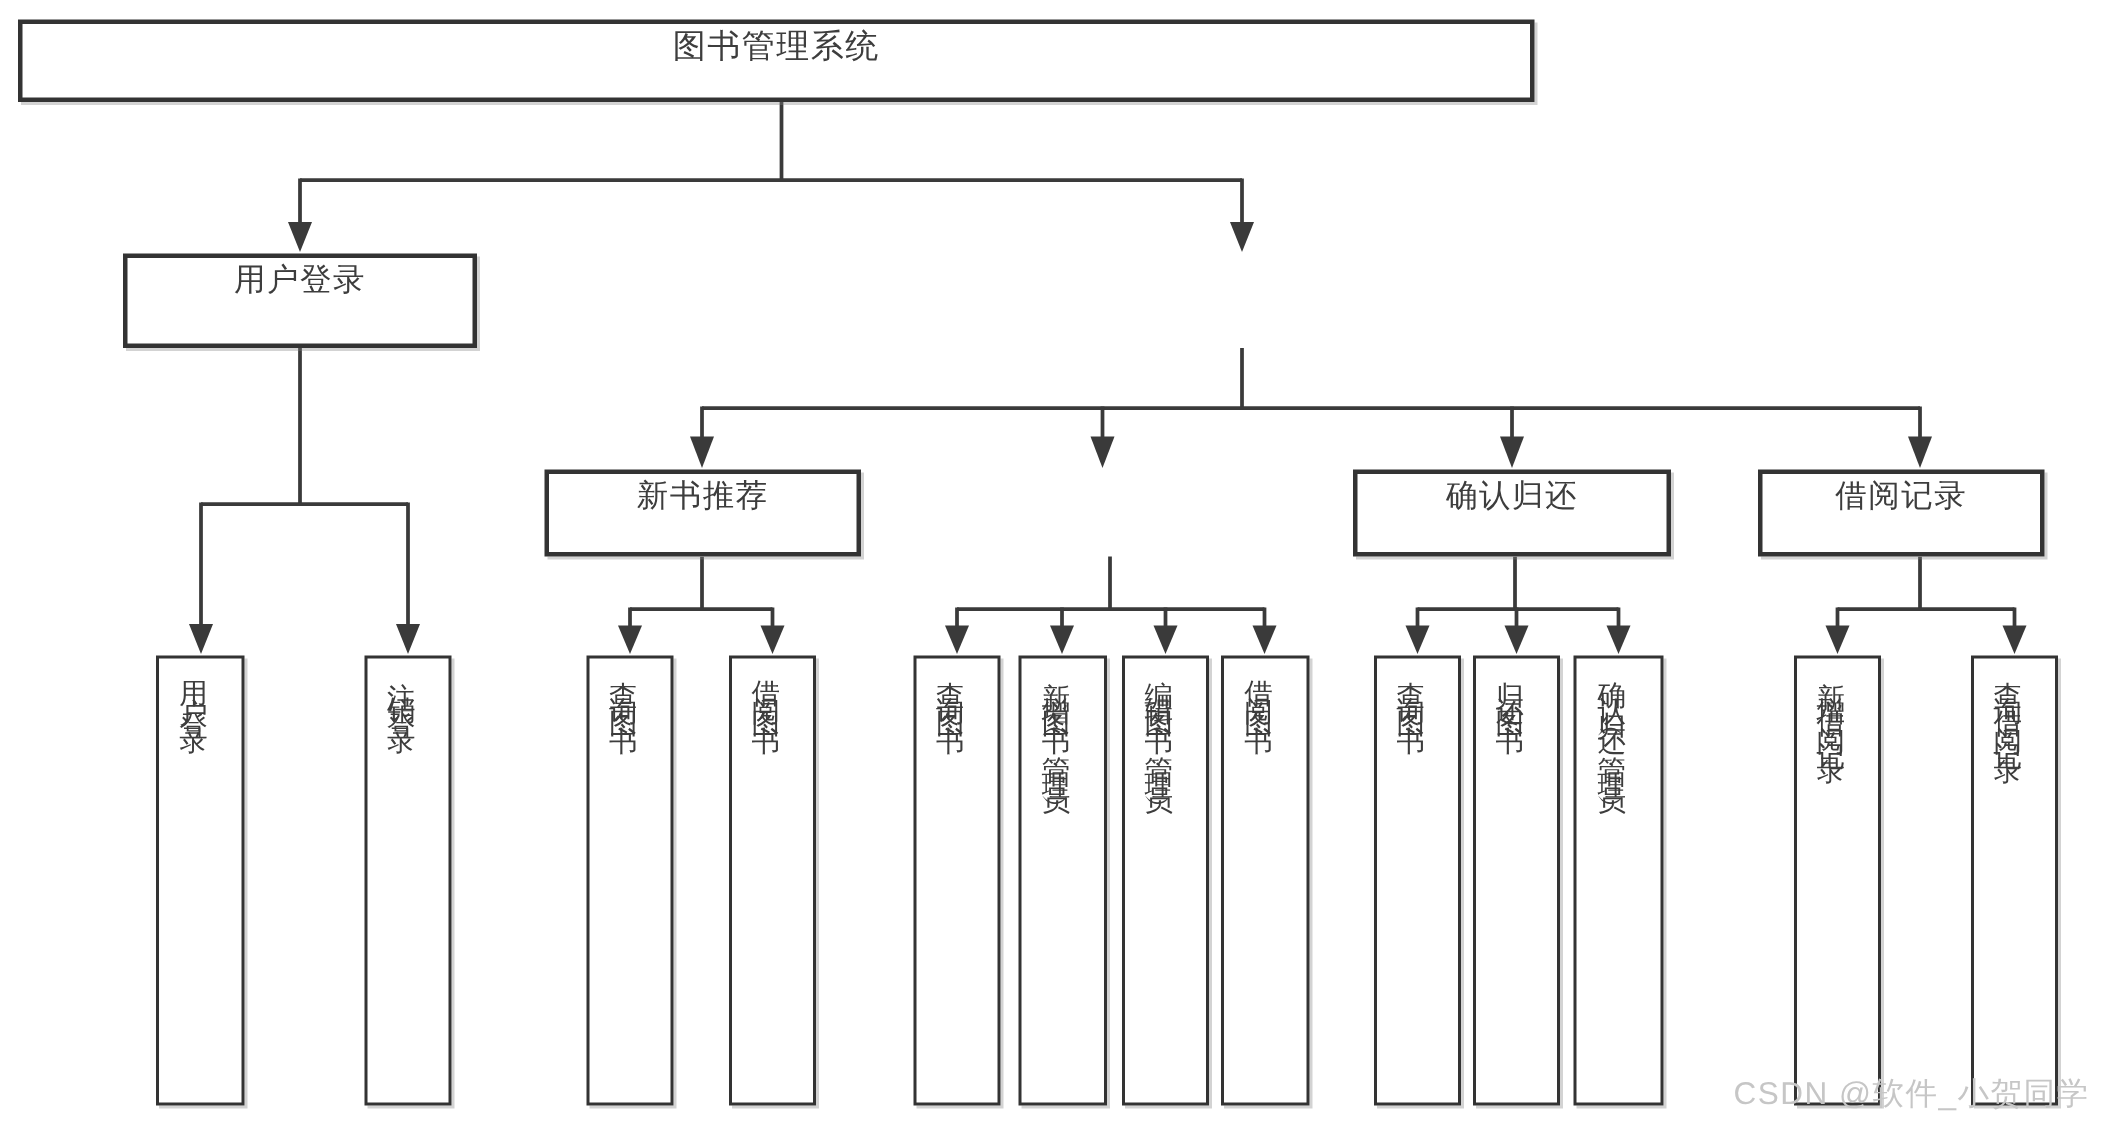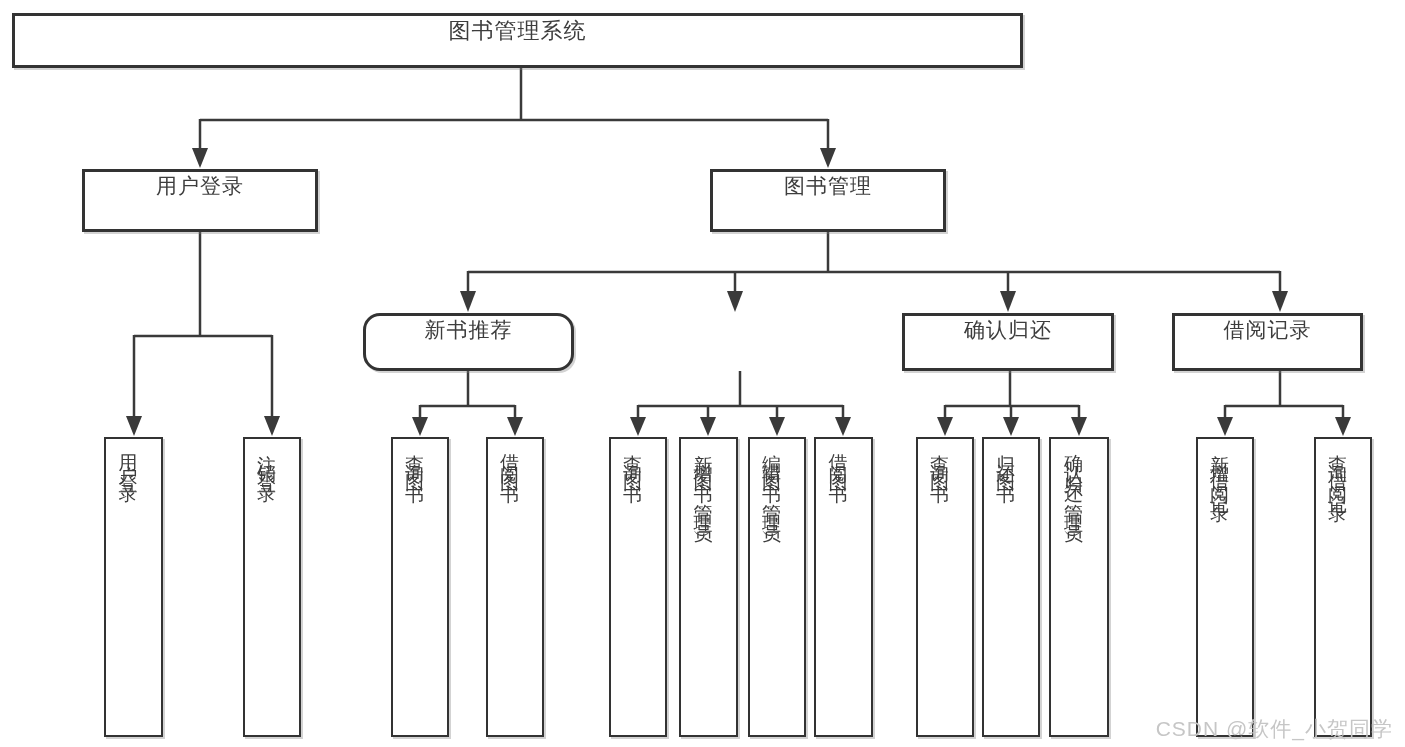--- a/index.html
+++ b/index.html
@@ -134,25 +134,22 @@
     </g>
   </svg>
 
   <div class="node root" style="left:12px; top:13px; width:1011px; height:55px;">
     <span>图书管理系统</span>
   </div>
 
   <div class="node" style="left:82px; top:169px; width:236px; height:63px;">
     <span>用户登录</span>
   </div>
-  <div class="node" style="left:710px; top:169px; width:236px; height:63px;">
-    <span>图书管理</span>
-  </div>
-
-  <div class="node" style="left:363px; top:313px; width:211px; height:58px;border-radius:17px;">
+
+  <div class="node" style="left:363px; top:313px; width:211px; height:58px;">
     <span>新书推荐</span>
   </div>
   <div class="node" style="left:902px; top:313px; width:212px; height:58px;">
     <span>确认归还</span>
   </div>
   <div class="node" style="left:1172px; top:313px; width:191px; height:58px;">
     <span>借阅记录</span>
   </div>
 
   <div class="node tall" style="left:104px; top:437px; width:59px; height:300px;">

